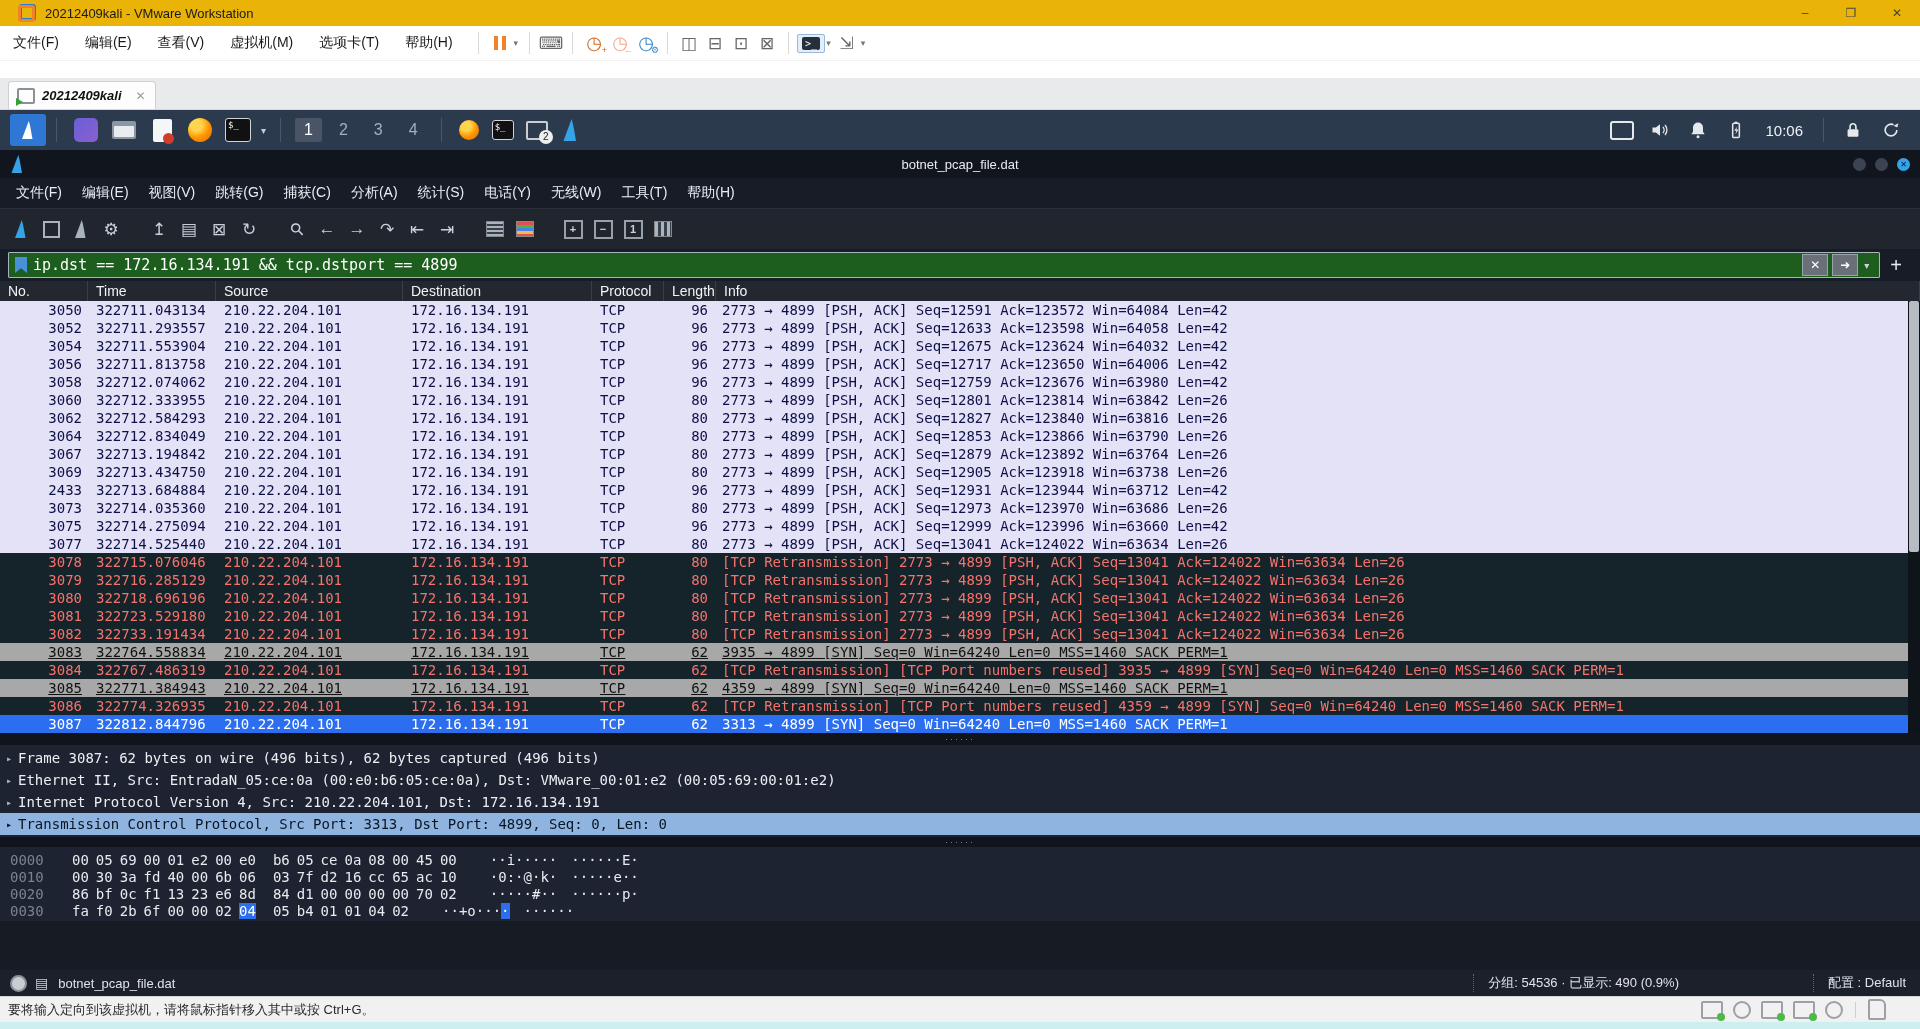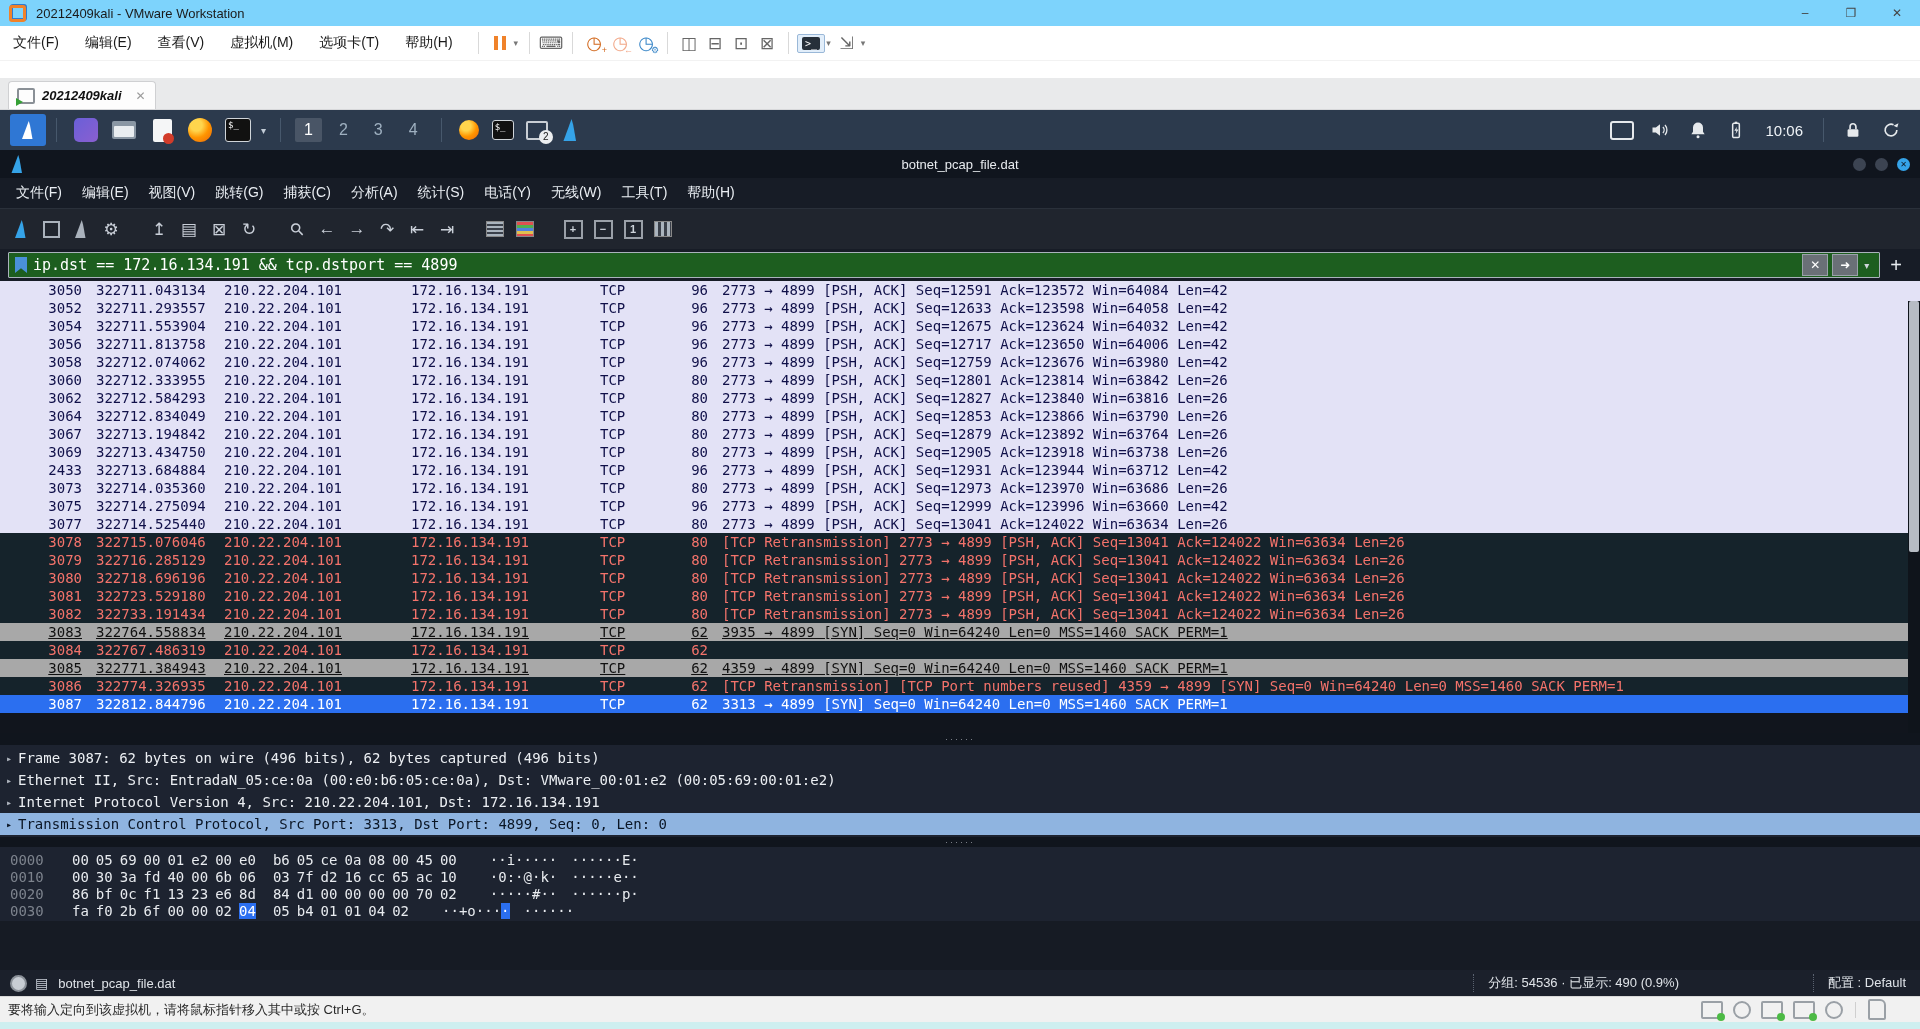--- a/index.html
+++ b/index.html
@@ -1,21 +1,21 @@
 <!DOCTYPE html>
 <html><head>
 <meta charset="utf-8">
 <style>
   html,body{margin:0;padding:0;}
   body{width:1920px;height:1029px;overflow:hidden;background:#ffffff;
        font-family:"Liberation Sans", sans-serif; font-size:14px; color:#1a1a1a;}
   .vmware-window{width:1920px;height:1029px;display:flex;flex-direction:column;}
 
   
-  .vm-titlebar{height:26px;background:#7dd3fc;display:flex;align-items:center;flex:none;}
+  .vm-titlebar{height:26px;background:#eab308;display:flex;align-items:center;flex:none;padding-left:9px;}
   .vm-logo{width:16px;height:16px;margin:0 10px 0 10px;position:relative;flex:none;}
   .vml1{position:absolute;left:0;bottom:0;width:11px;height:11px;border:3px solid #2e7bd0;border-radius:3px;}
   .vml2{position:absolute;right:0;top:0;width:11px;height:11px;border:3px solid #f0822a;border-radius:3px;}
   .vm-title{font-size:13px;color:#1a1a1a;}
   .vm-controls{margin-left:auto;display:flex;height:100%;}
   .vmc{width:46px;display:flex;align-items:center;justify-content:center;font-size:12px;color:#444;cursor:default;}
 
   
   .vm-menubar{height:34px;background:#ffffff;display:flex;align-items:center;flex:none;border-bottom:1px solid #f2f2f2;}
   .menu-items{display:flex;align-items:center;}
@@ -390,20 +390,29 @@
           <span class="bookmark"></span>
           <span class="filter-text">ip.dst == 172.16.134.191 &amp;&amp; tcp.dstport == 4899</span>
           <span class="fbtn">✕</span>
           <span class="fbtn">➜</span>
           <span class="fdrop">▾</span>
         </div>
         <span class="fplus">+</span>
       </div>
 
       <div class="ws-packetarea" style="height:452px;">
+        <div class="phead" id="packet-header">
+            <div class="hcell">No.</div>
+            <div class="hcell">Time</div>
+            <div class="hcell">Source</div>
+            <div class="hcell">Destination</div>
+            <div class="hcell">Protocol</div>
+            <div class="hcell">Length</div>
+            <div class="hcell">Info</div>
+          </div>
         <div id="packet-rows">
             <div class="prow normal">
               <span class="pcell c-no">3050</span>
               <span class="pcell c-time">322711.043134</span>
               <span class="pcell c-src">210.22.204.101</span>
               <span class="pcell c-dst">172.16.134.191</span>
               <span class="pcell c-proto">TCP</span>
               <span class="pcell c-len">96</span>
               <span class="pcell c-info">2773 → 4899 [PSH, ACK] Seq=12591 Ack=123572 Win=64084 Len=42</span>
             </div>
@@ -578,20 +587,21 @@
               <span class="pcell c-len">62</span>
               <span class="pcell c-info">3935 → 4899 [SYN] Seq=0 Win=64240 Len=0 MSS=1460 SACK_PERM=1</span>
             </div>
             <div class="prow bad">
               <span class="pcell c-no">3084</span>
               <span class="pcell c-time">322767.486319</span>
               <span class="pcell c-src">210.22.204.101</span>
               <span class="pcell c-dst">172.16.134.191</span>
               <span class="pcell c-proto">TCP</span>
               <span class="pcell c-len">62</span>
+              <span class="pcell c-info">[TCP Retransmission] [TCP Port numbers reused] 3935 → 4899 [SYN] Seq=0 Win=64240 Len=0 MSS=1460 SACK_PERM=1</span>
             </div>
             <div class="prow gray">
               <span class="pcell c-no">3085</span>
               <span class="pcell c-time">322771.384943</span>
               <span class="pcell c-src">210.22.204.101</span>
               <span class="pcell c-dst">172.16.134.191</span>
               <span class="pcell c-proto">TCP</span>
               <span class="pcell c-len">62</span>
               <span class="pcell c-info">4359 → 4899 [SYN] Seq=0 Win=64240 Len=0 MSS=1460 SACK_PERM=1</span>
             </div>

